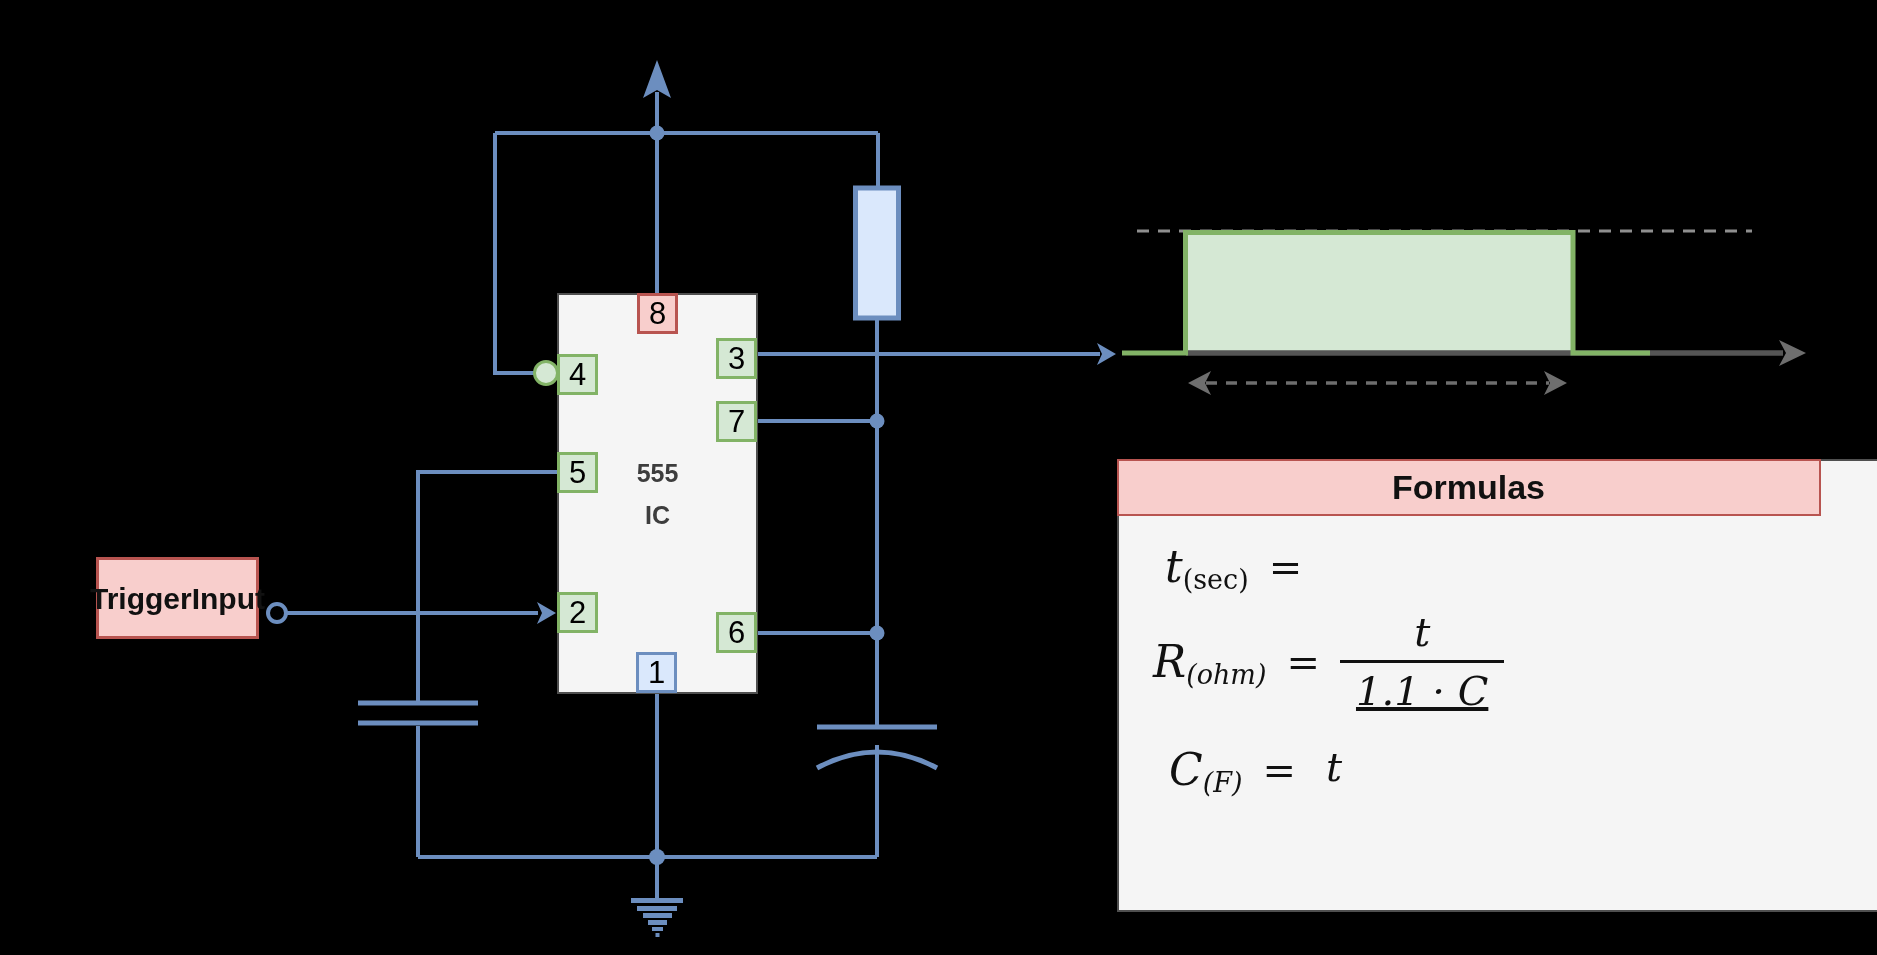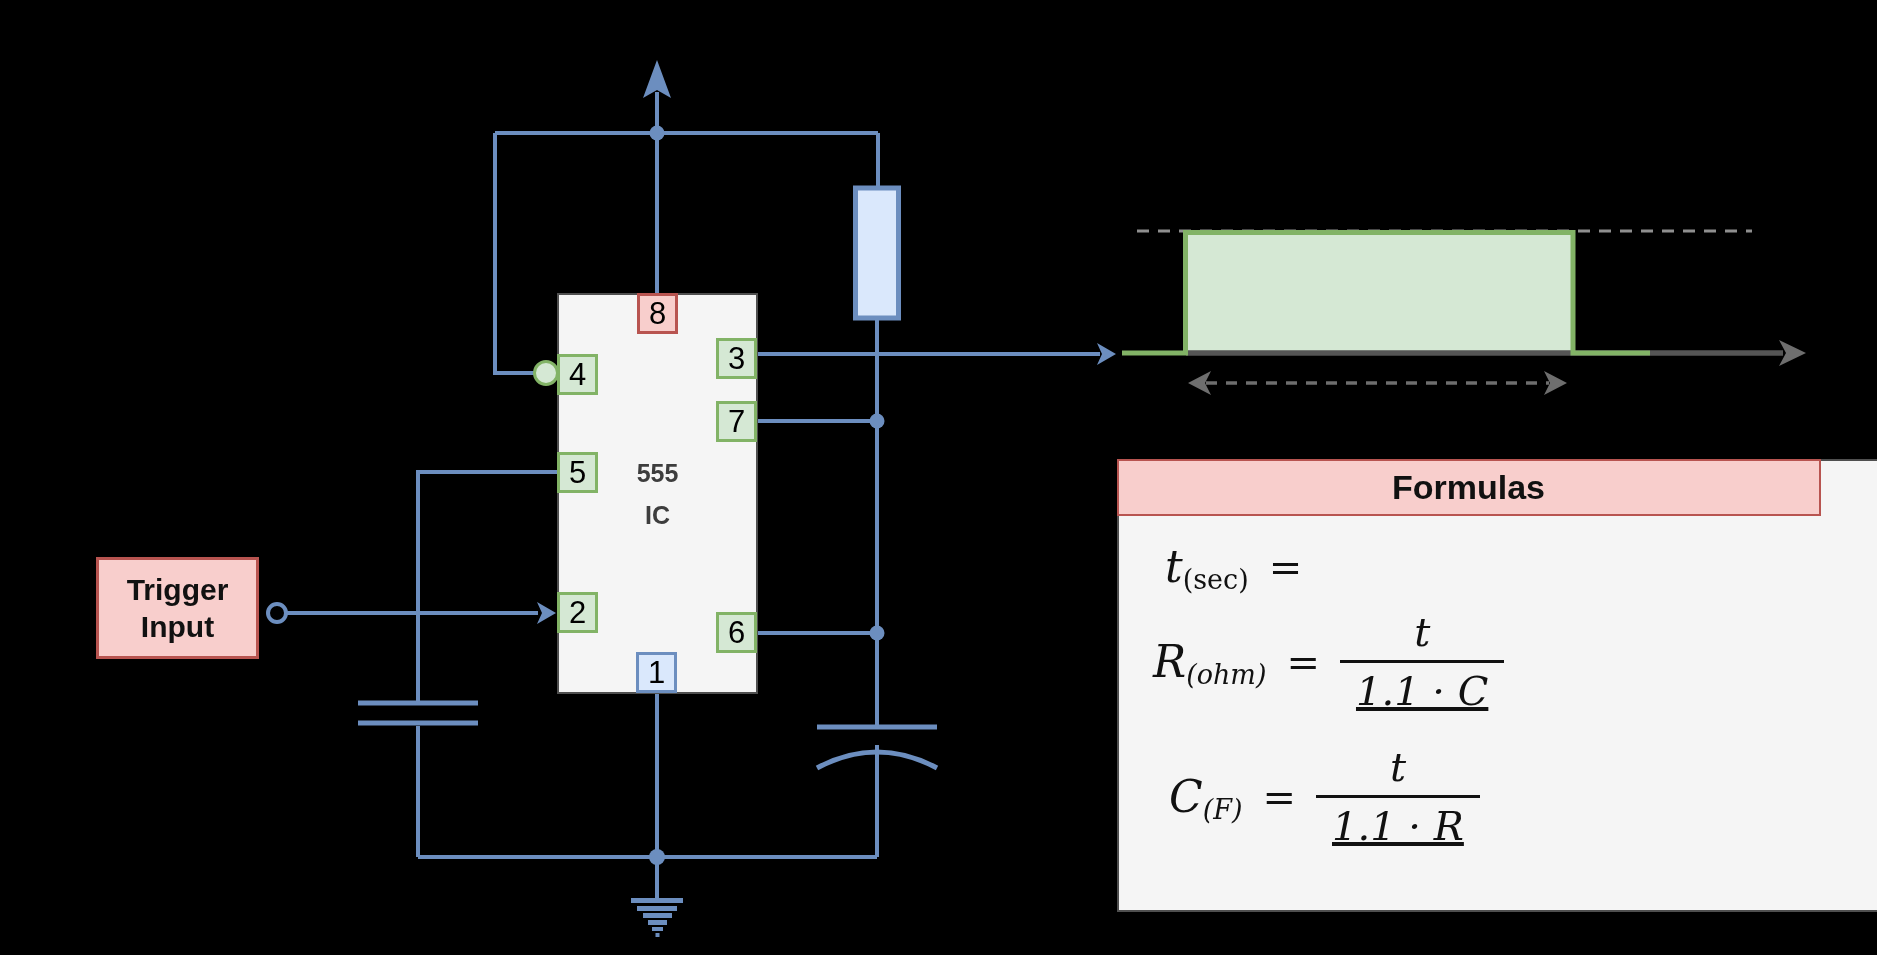--- a/index.html
+++ b/index.html
@@ -29,22 +29,22 @@
 
   
   .abs{position:absolute;box-sizing:border-box;}
   .ic-box{left:557px;top:293px;width:201px;height:401px;background:var(--ic-fill);
           border:2.5px solid var(--ic-stroke);display:flex;align-items:center;justify-content:center;}
   .ic-label{font-weight:bold;font-size:25px;line-height:42px;color:#3d3d3d;text-align:center;}
   .pin{width:41px;height:41px;display:flex;align-items:center;justify-content:center;
        font-size:31px;color:#000;background:var(--green-fill);border:3px solid var(--green-stroke);}
   .pin.red{background:var(--red-fill);border-color:var(--red-stroke);}
   .pin.blue{background:var(--comp-fill);border-color:var(--wire);}
-  .trigger-box{left:96px;top:557px;width:163px;height:102px;background:var(--red-fill);
-               border:3px solid var(--red-stroke);display:flex;flex-direction:column;
+  .trigger-box{left:96px;top:557px;width:163px;height:82px;background:var(--red-fill);
+               border:3px solid var(--red-stroke);display:flex;flex-direction:row;
                align-items:center;justify-content:center;font-weight:bold;font-size:30px;
                line-height:37px;color:var(--text);}
   .formulas-box{left:1117px;top:459px;width:775px;height:453px;border:2.5px solid var(--ic-stroke);
                 background:var(--ic-fill);}
   .formulas-header{position:absolute;left:-2.5px;top:-2.5px;width:704px;height:57px;
                    background:var(--red-fill);border:2.5px solid var(--red-stroke);
                    box-sizing:border-box;display:flex;align-items:center;justify-content:center;
                    font-weight:bold;font-size:34px;color:var(--text);}
   .formula-row{position:absolute;color:var(--text);font-family:"DejaVu Serif",serif;
                font-style:italic;white-space:nowrap;display:flex;align-items:center;}
@@ -198,18 +198,17 @@
         <span class="den">1.1 · C</span>
       </span>
     </div>
 
     <div class="formula-row" style="left:50px;top:283px;">
       <span class="fvar">C</span>
         <span class="fsub">(F)</span>
       <span class="feq">=</span>
       <span class="frac">
         <span class="num">t</span>
-        <span class="den">1.1 · R</span>
       </span>
     </div>
   </div>
 
 </div>
 
 </body></html>

